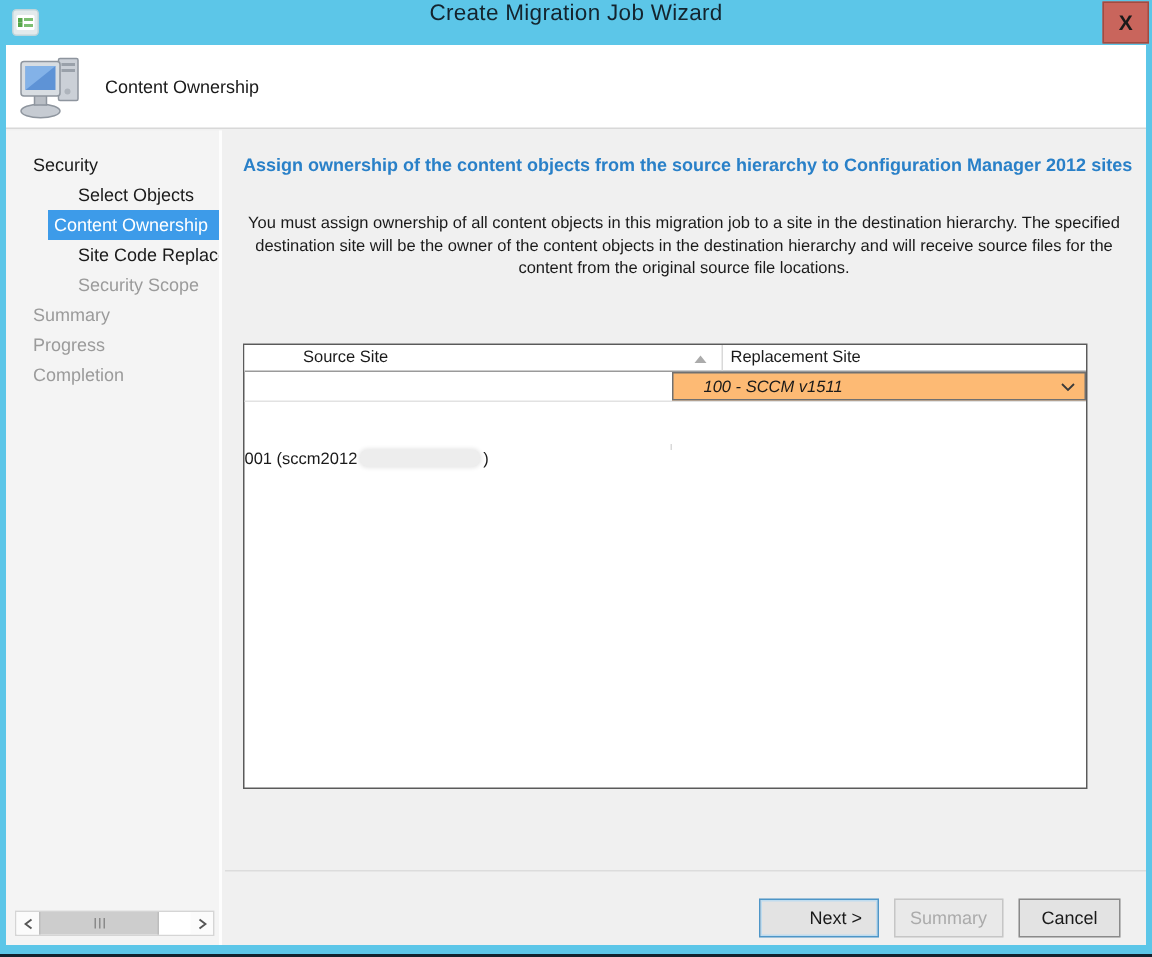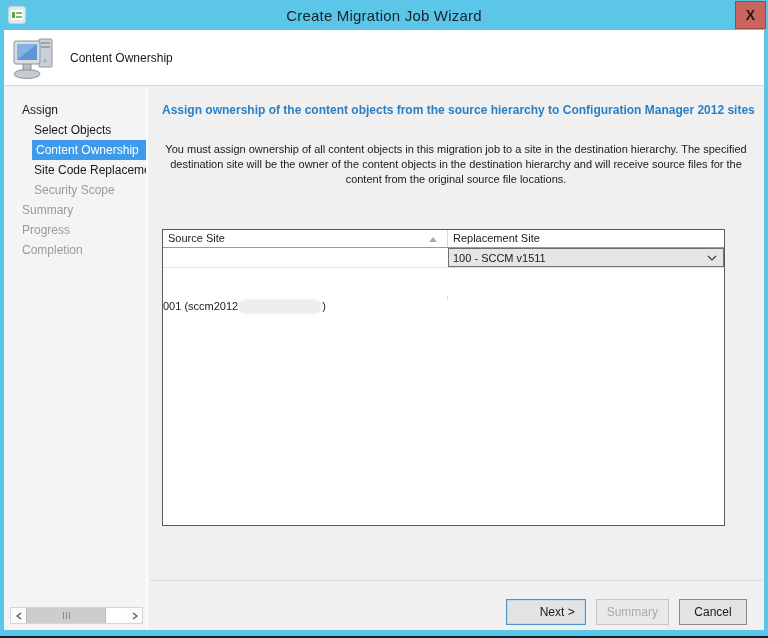--- a/index.html
+++ b/index.html
@@ -8,21 +8,21 @@
     --heading-text:#2980C8; --disabled-text:#9B9B9B; --body-bg:#F0F0F0;
   }
   *{box-sizing:border-box; margin:0; padding:0;}
   html,body{width:768px; height:638px; overflow:hidden;}
   body{font-family:"Liberation Sans", sans-serif; background:#fff;}
 
   .window{position:relative; width:768px; height:638px; background:var(--window-border);}
 
   
   .titlebar{position:relative; height:30px; background:var(--titlebar);
-    display:flex; align-items:center; justify-content:center;}
+    display:flex; align-items:flex-start; justify-content:center;}
   .titlebar-title{font-size:15px; font-weight:500; color:#14242E; letter-spacing:.2px;}
   .titlebar-icon{position:absolute; left:8px; top:6px; width:18px; height:18px;
     background:#E3EAEC; border:1px solid #BFD4DA; border-radius:3px;
     display:flex; align-items:center; justify-content:center;}
   .titlebar-icon .sheet{width:12px; height:10px; background:#fff; border-radius:1px;
     display:flex; flex-direction:column; justify-content:space-evenly; padding:1px;}
   .titlebar-icon .row{display:flex; align-items:center; gap:1px;}
   .titlebar-icon .sq{width:3px; height:3px; background:#57A64A;}
   .titlebar-icon .ln{height:2px; flex:1; background:#7CBF72;}
   .close-btn{position:absolute; right:2px; top:1px; width:31px; height:28px;
@@ -39,56 +39,56 @@
   .header-icon{margin:0 12px 0 8px; width:46px; height:45px;}
   .header-title{font-size:12px; color:#1A1A1A;}
 
   
   .body{position:absolute; left:0; right:0; top:57px; bottom:0;}
   .sidebar{position:absolute; left:0; top:0; bottom:0; width:144px; background:#F4F4F4;
     border-right:2px solid #FDFDFD; overflow:hidden; padding-top:13px;}
   .nav-item{height:20px; line-height:20px; font-size:12px; color:#1A1A1A;
     white-space:nowrap; overflow:hidden; cursor:pointer;}
   .nav-item.lvl0{padding-left:18px;}
-  .nav-item.lvl1{padding-left:30px;}
+  .nav-item.lvl1{padding-left:48px;}
   .nav-item.disabled{color:var(--disabled-text); cursor:default;}
   .nav-item.current{margin-left:28px; padding-left:4px; background:var(--accent); color:#FFFFFF;}
 
   .hscroll{position:absolute; left:6px; bottom:6px; width:133px; height:17px;
     background:#FFFFFF; border:1px solid #D5D5D5; display:flex; align-items:stretch;}
   .sb-btn{width:15px; display:flex; align-items:center; justify-content:center;
     background:#FBFBFB; cursor:pointer;}
   .sb-thumb{width:80px; background:#CDCDCD; border-left:1px solid #BDBDBD; border-right:1px solid #BDBDBD;
     display:flex; align-items:center; justify-content:center; gap:2px; cursor:grab;}
   .sb-thumb i{display:block; width:1px; height:7px; background:#8A8A8A;}
   .sb-track{flex:1; background:#FFFFFF;}
 
   .content{position:absolute; left:146px; right:0; top:0; bottom:0; background:var(--body-bg);
     padding:16px 0 0 12px;}
   .content-heading{font-size:12px; font-weight:bold; color:var(--heading-text); white-space:nowrap;}
   .content-desc{margin-top:25px; width:588px; font-size:11px; line-height:1.36; color:#1A1A1A;text-align:center;}
 
   
   .grid{position:absolute; left:12px; top:142px; width:563px; height:297px;
     background:#FFFFFF; border:1px solid #5A5A5A;}
-  .grid-header{display:flex; height:18px; border-bottom:1px solid #9A9A9A; background:#FFFFFF;}
+  .grid-header{display:flex; height:18px; border-bottom:1px solid #9A9A9A; background:#FFFFFF;padding-left:34px;}
   .grid-header .col{font-size:11px; color:#1A1A1A; padding:2px 0 0 5px; position:relative;}
   .col-source{width:285px; border-right:1px solid #D9D9D9;}
   .col-dest{flex:1;}
   .sort-arrow{position:absolute; right:10px; top:7px; width:0; height:0;
     border-left:4px solid transparent; border-right:4px solid transparent;
     border-bottom:5px solid #ABABAB;}
   .grid-row{display:flex; height:20px; border-bottom:1px solid #E2E2E2;}
   .cell-source{width:285px; border-right:1px solid #D9D9D9; font-size:11px; color:#1A1A1A;
     padding:4px 0 0 0; white-space:nowrap;margin-top:48px;}
   .redacted{display:inline-block; width:80px; height:11px; margin:0 2px -2px 2px;
     background:#EDEDED; border-radius:5px; box-shadow:0 0 3px 1px #E6E6E6;}
   .cell-dest{flex:1; padding:0;}
-  .combo{width:100%; height:100%; background:#e5e5e5; border:1px solid #707070;
-    display:flex; align-items:center; font-size:11px; color:#1A1A1A; padding-left:4px; cursor:pointer;}
+  .combo{width:100%; height:100%; background:#fdba74; border:1px solid #707070;
+    display:flex; align-items:center; font-size:11px; color:#1A1A1A; padding-left:20px; cursor:pointer;font-style:italic;}
   .combo-label{flex:1;}
   .combo-chevron{width:22px; display:flex; align-items:center; justify-content:center;}
 
   
   .footer{position:absolute; left:0; right:0; bottom:0; height:50px;
     border-top:1px solid #DCDCDC; background:var(--body-bg);
     display:flex; align-items:flex-end; justify-content:flex-end; gap:10px; padding:0 17px 5px 0;}
   .btn{min-width:68px; height:26px; background:#E3E3E3; border:1px solid #8A8A8A;
     font-family:"Liberation Sans", sans-serif; font-size:12px; color:#1A1A1A;
     padding:0 10px; cursor:pointer;}
@@ -130,21 +130,21 @@
         <rect x="2" y="6" width="26" height="23" rx="2" fill="#D8DDE2" stroke="#8E959E"></rect>
         <rect x="5" y="9" width="20" height="16" fill="#5E93D6"></rect>
         <path d="M5 9 L25 9 L5 25 Z" fill="#83B2E8"></path>
       </svg>
       <span class="header-title">Content Ownership</span>
     </div>
 
     <div class="body">
 
       <div class="sidebar">
-        <div class="nav-item lvl0">Assign</div>
+        <div class="nav-item lvl0">Security</div>
         <div class="nav-item lvl1">Select Objects</div>
         <div class="nav-item lvl1 current">Content Ownership</div>
         <div class="nav-item lvl1">Site Code Replacement</div>
         <div class="nav-item lvl1 disabled">Security Scope</div>
         <div class="nav-item lvl0 disabled">Summary</div>
         <div class="nav-item lvl0 disabled">Progress</div>
         <div class="nav-item lvl0 disabled">Completion</div>
 
         <div class="hscroll">
           <div class="sb-btn">

